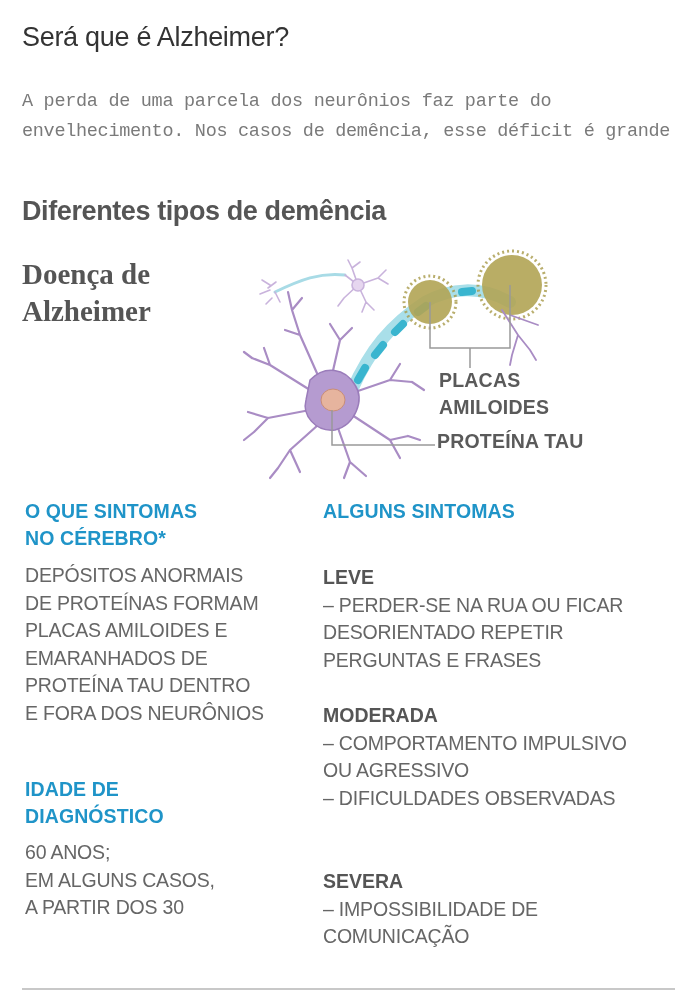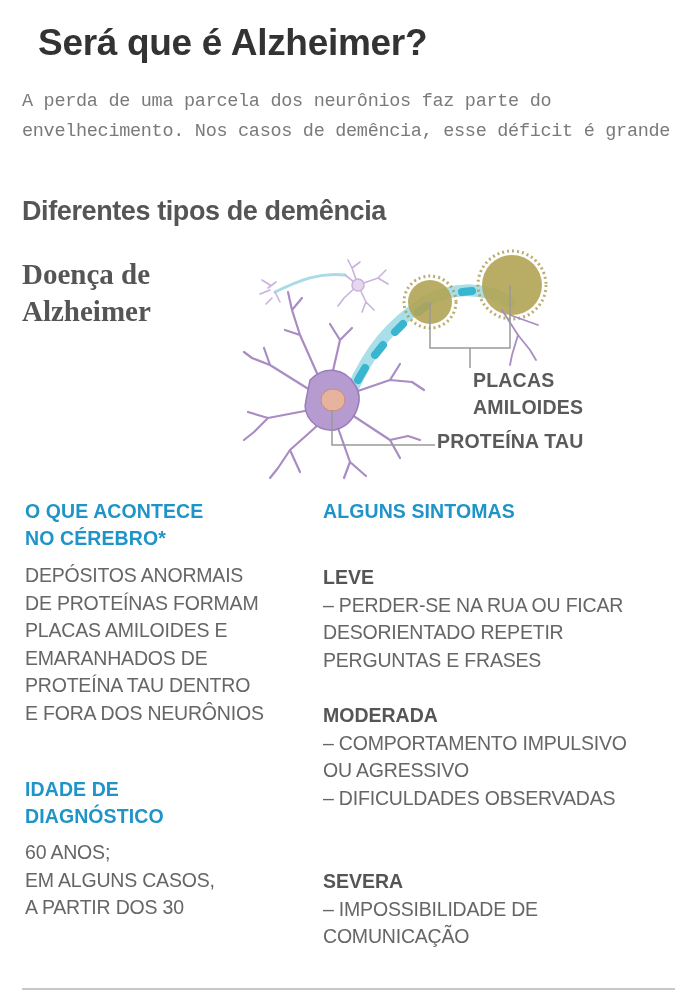--- a/index.html
+++ b/index.html
@@ -3,42 +3,42 @@
   <meta charset="utf-8">
   <style>
     html, body { margin: 0; padding: 0; background: #ffffff; }
     body {
       width: 696px; height: 991px; position: relative; overflow: hidden;
       font-family: "DejaVu Sans Condensed", "Liberation Sans Narrow", "Liberation Sans", sans-serif;
       color: #555555;
     }
     .abs { position: absolute; }
     .title {
-      left: 38px; top: 22px; font-size: 37px; font-weight: 700; color: #333333;
+      left: 22px; top: 22px; font-size: 27px; font-weight: 400; color: #333333;
       font-family: "Liberation Sans", sans-serif; letter-spacing: -0.3px; white-space: nowrap;
     }
     .subtitle {
       left: 22px; top: 87px; width: 660px; font-size: 18.5px; line-height: 30px; color: #7a7a7a;
       font-family: Liberation Mono, monospace; letter-spacing: -0.3px;
     }
     .subtitle div { white-space: nowrap; }
     .section-title {
       left: 22px; top: 196px; font-size: 27px; font-weight: 700; color: #555555;
       font-family: "Liberation Sans", sans-serif; letter-spacing: -0.4px; white-space: nowrap;
     }
     .disease-name {
       left: 22px; top: 256px; font-size: 29px; line-height: 37px; font-weight: 700; color: #555555;
       font-family: "Liberation Serif", "DejaVu Serif", serif;
     }
     .illus { left: 240px; top: 240px; width: 380px; height: 240px; }
     .label {
       font-family: "Liberation Sans", sans-serif; font-size: 19.5px; font-weight: 700; color: #5a5a5a;
       line-height: 27px; white-space: nowrap; letter-spacing: 0.2px;
     }
-    .lbl-placas { left: 439px; top: 367px; margin-left: 34px; }
+    .lbl-placas { left: 439px; top: 367px; }
     .lbl-tau { left: 437px; top: 428px; text-align: center; }
     .col-head {
       font-family: "Liberation Sans", sans-serif; font-size: 19.5px; font-weight: 700; color: #1f94c8;
       line-height: 27px; letter-spacing: 0.1px; white-space: nowrap;
     }
     .body-text {
       font-family: "Liberation Sans", sans-serif; font-size: 19.5px; color: #666666; line-height: 27.5px;
       letter-spacing: -0.2px; white-space: nowrap;
     }
     .severity {
@@ -105,21 +105,21 @@
 </svg>
 
 <div class="abs label lbl-placas">
   <div>PLACAS</div>
   <div>AMILOIDES</div>
 </div>
 <div class="abs label lbl-tau">PROTEÍNA TAU</div>
 
 <div class="abs col-left" style="top:498px;">
   <div class="col-head">
-    <div>O QUE ACONTECE</div>
+    <div>O QUE SINTOMAS</div>
     <div>NO CÉREBRO*</div>
   </div>
   <div class="body-text" style="margin-top:10px;">
     <div>DEPÓSITOS ANORMAIS</div>
     <div>DE PROTEÍNAS FORMAM</div>
     <div>PLACAS AMILOIDES E</div>
     <div>EMARANHADOS DE</div>
     <div>PROTEÍNA TAU DENTRO</div>
     <div>E FORA DOS NEURÔNIOS</div>
   </div>

